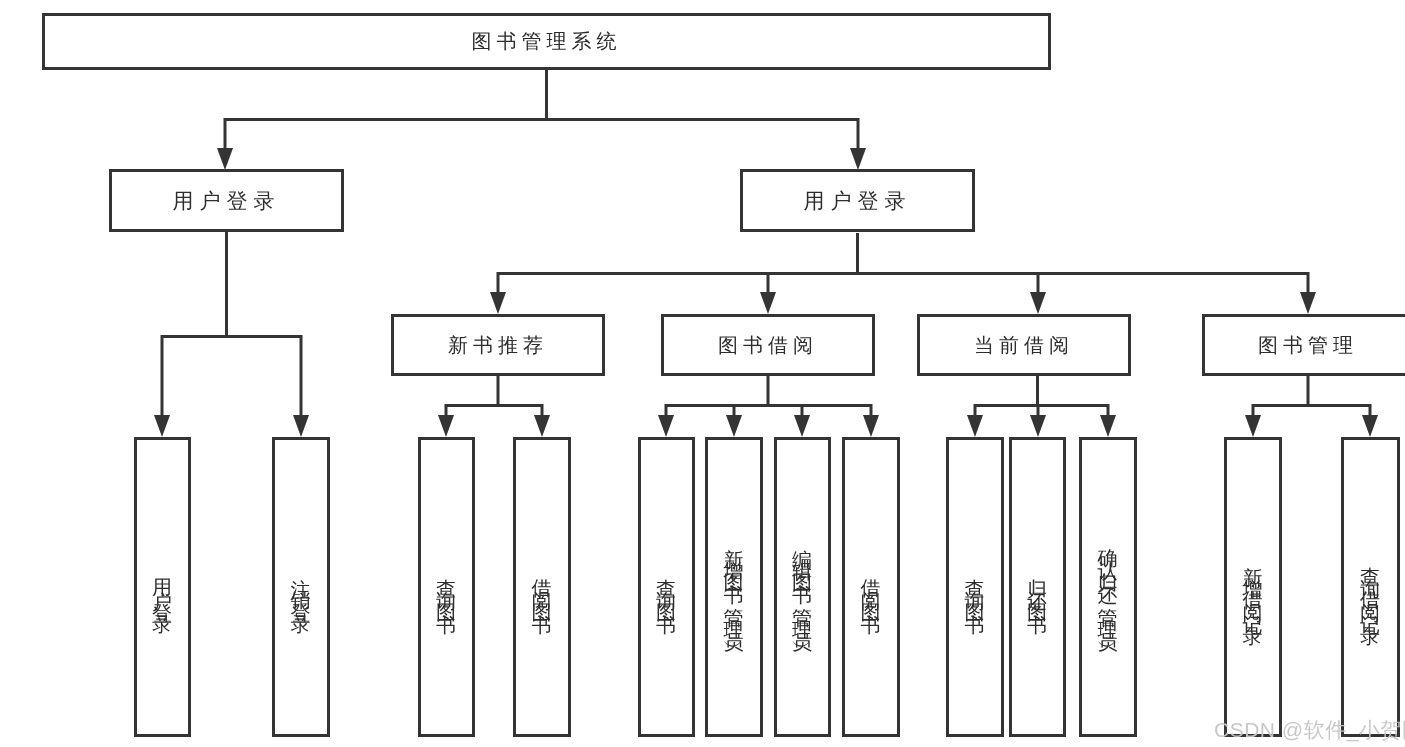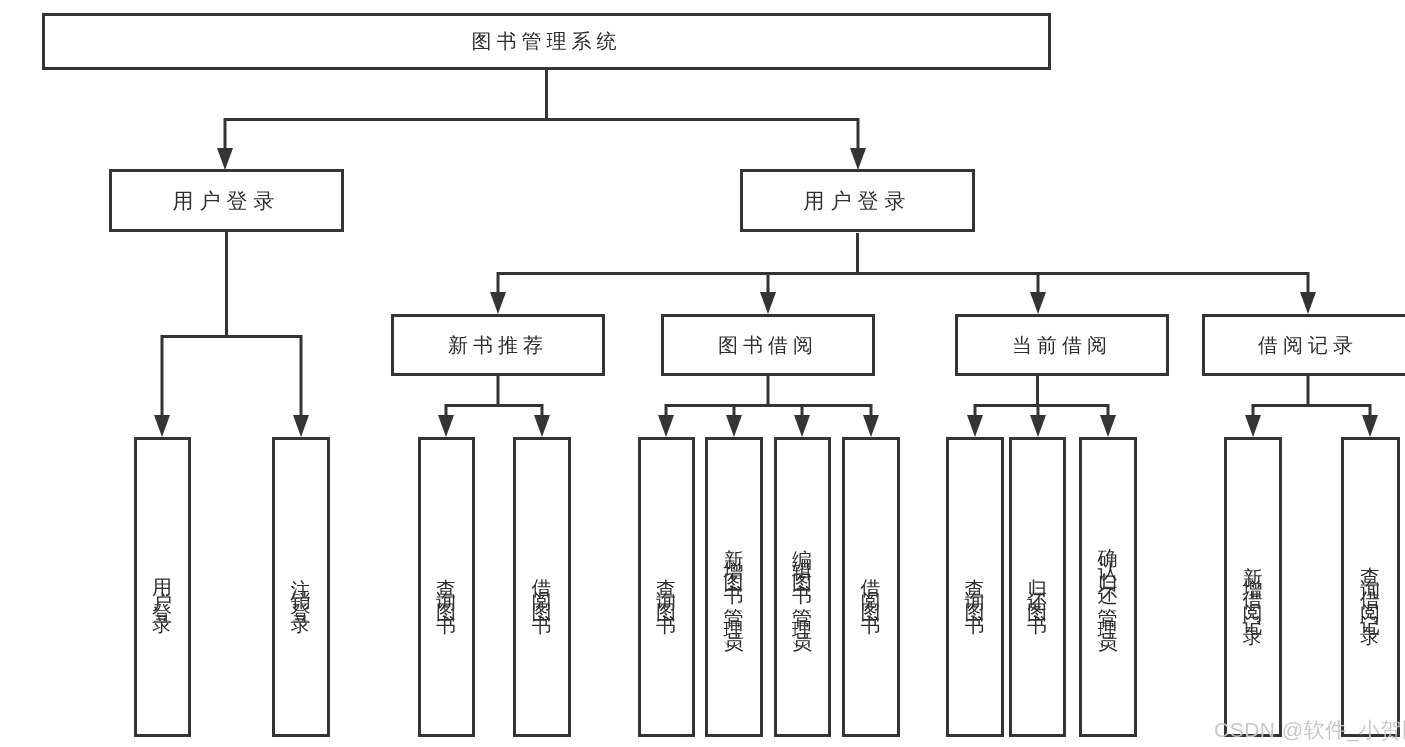--- a/index.html
+++ b/index.html
@@ -75,25 +75,25 @@
   <div class="box lvl2" style="left:712px;width:235px;">
     <span class="lab">用户登录</span>
   </div>
 
   <div class="box lvl3" style="left:363px;width:214px;">
     <span class="lab">新书推荐</span>
   </div>
   <div class="box lvl3" style="left:633px;width:214px;">
     <span class="lab">图书借阅</span>
   </div>
-  <div class="box lvl3" style="left:927px;width:214px;">
+  <div class="box lvl3" style="left:889px;width:214px;">
     <span class="lab">当前借阅</span>
   </div>
   <div class="box lvl3" style="left:1174px;width:212px;">
-    <span class="lab">借阅记录</span>
+    <span class="lab">图书管理</span>
   </div>
 
   <div class="box leaf" style="left:106px;width:57px;">
     <span class="vtxt">用户登录</span>
   </div>
   <div class="box leaf" style="left:244px;width:58px;">
     <span class="vtxt">注销登录</span>
   </div>
   <div class="box leaf" style="left:390px;width:57px;">
     <span class="vtxt">查询图书</span>

